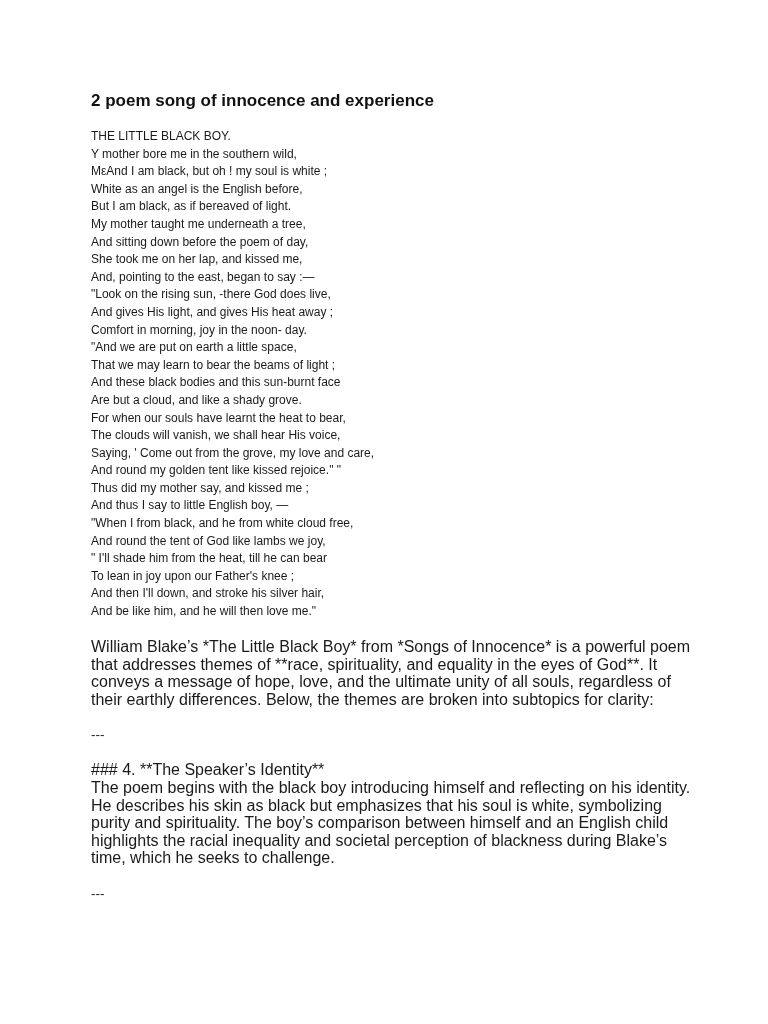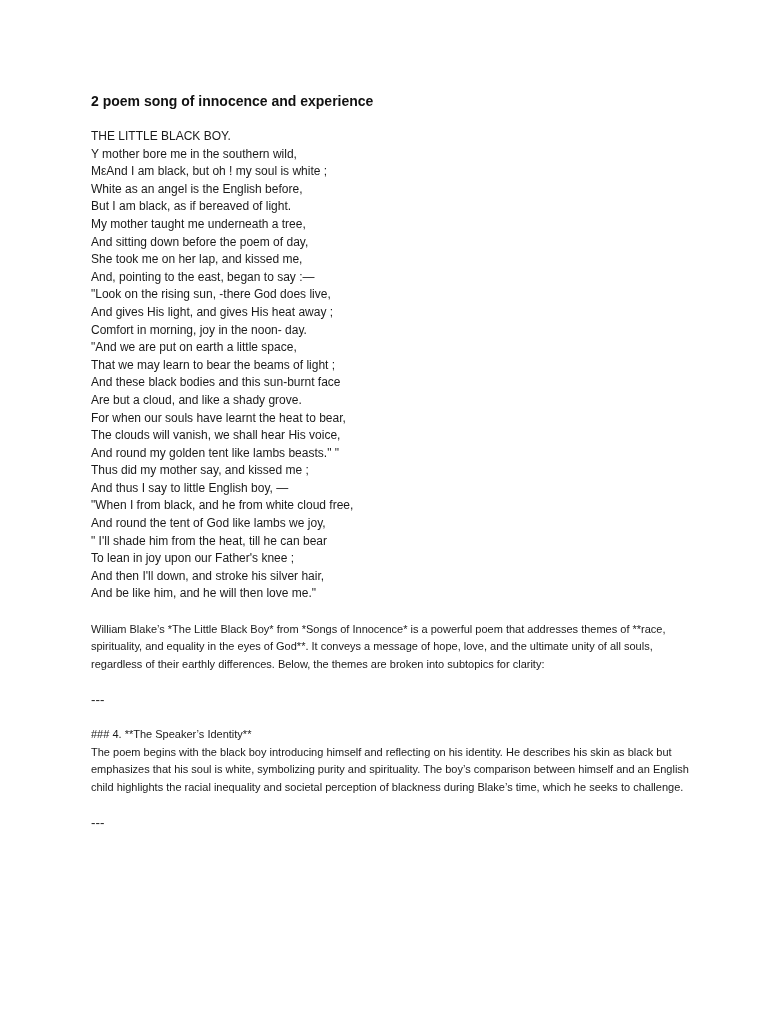--- a/index.html
+++ b/index.html
@@ -15,40 +15,40 @@
       font-family: "Liberation Sans", sans-serif;
       color: #1a1a1a;
     }
     .page {
       position: absolute;
       left: 91px;
       top: 92px;
       width: 600px;
     }
     .doc-title {
-      font-size: 14px;
+      font-size: 17px;
       font-weight: bold;
       line-height: 18px;
       margin: 0;
       color: #111;
     }
     .gap-title {
       height: 18px;
     }
     .poem-line {
       font-size: 12px;
       line-height: 17.6px;
       margin: 0;
       white-space: nowrap;
     }
     .gap {
       height: 17.6px;
     }
     .para {
-      font-size: 11px;
+      font-size: 16px;
       line-height: 17.6px;
       margin: 0;
       width: 600px;
     }
     .hr-text {
       font-size: 13.4px;
       line-height: 17.6px;
       margin: 0;
     }
   </style>
@@ -71,21 +71,22 @@
     <p class="poem-line">And, pointing to the east, began to say :—</p>
     <p class="poem-line">"Look on the rising sun, -there God does live,</p>
     <p class="poem-line">And gives His light, and gives His heat away ;</p>
     <p class="poem-line">Comfort in morning, joy in the noon- day.</p>
     <p class="poem-line">"And we are put on earth a little space,</p>
     <p class="poem-line">That we may learn to bear the beams of light ;</p>
     <p class="poem-line">And these black bodies and this sun-burnt face</p>
     <p class="poem-line">Are but a cloud, and like a shady grove.</p>
     <p class="poem-line">For when our souls have learnt the heat to bear,</p>
     <p class="poem-line">The clouds will vanish, we shall hear His voice,</p>
-    <p class="poem-line">And round my golden tent like lambs beasts." "</p>
+    <p class="poem-line">Saying, ' Come out from the grove, my love and care,</p>
+    <p class="poem-line">And round my golden tent like kissed rejoice." "</p>
     <p class="poem-line">Thus did my mother say, and kissed me ;</p>
     <p class="poem-line">And thus I say to little English boy, —</p>
     <p class="poem-line">"When I from black, and he from white cloud free,</p>
     <p class="poem-line">And round the tent of God like lambs we joy,</p>
     <p class="poem-line">" I'll shade him from the heat, till he can bear</p>
     <p class="poem-line">To lean in joy upon our Father's knee ;</p>
     <p class="poem-line">And then I'll down, and stroke his silver hair,</p>
     <p class="poem-line">And be like him, and he will then love me."</p>
   </div>
 

